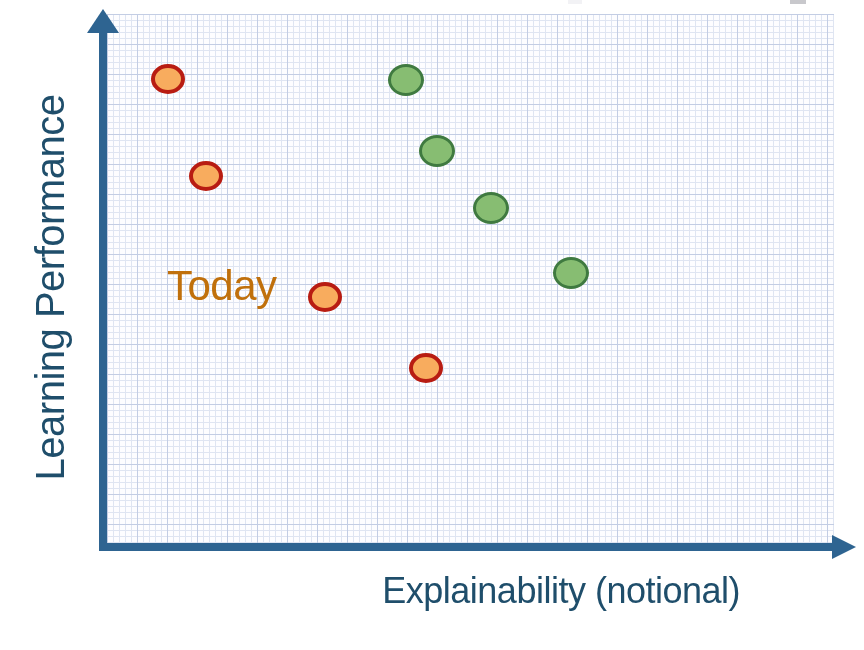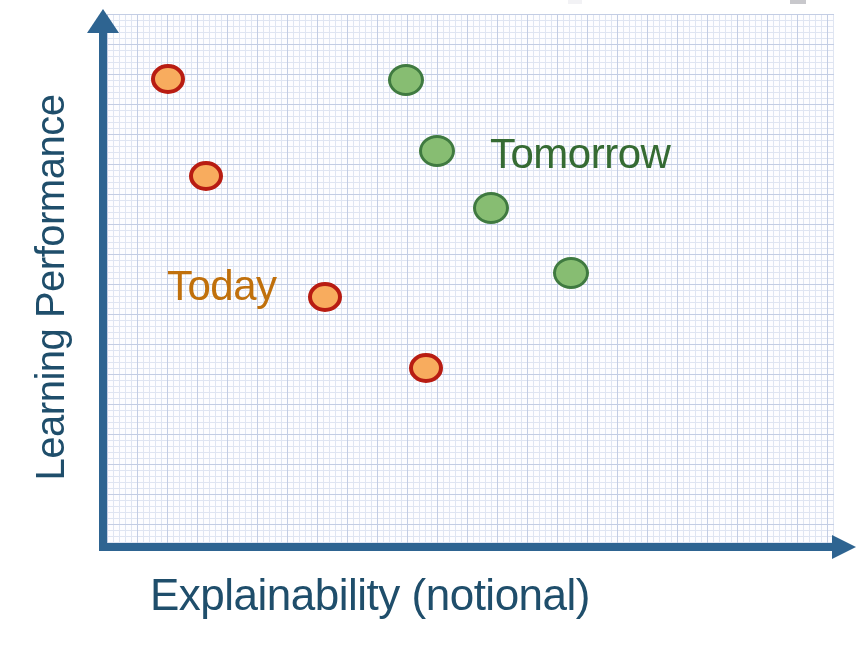--- a/index.html
+++ b/index.html
@@ -92,22 +92,22 @@
     font-size: 40px;
     color: #1f4e6b;
     letter-spacing: -0.5px;
     white-space: nowrap;
   }
   #x-axis-title {
     position: absolute;
     left: 0;
     top: 570px;
     width: 740px;
-    text-align: center;
-    font-size: 44px;
+    text-align: right;
+    font-size: 36px;
     color: #1f4e6b;
     letter-spacing: -0.5px;
     white-space: nowrap;
   }
 
   
   .marker {
     position: absolute;
     border-radius: 50%;
     box-sizing: border-box;
@@ -170,18 +170,17 @@
   <div class="marker today" style="left:189px;top:161px;width:34px;height:30px;"></div>
   <div class="marker today" style="left:308px;top:282px;width:34px;height:30px;"></div>
   <div class="marker today" style="left:409px;top:353px;width:34px;height:30px;"></div>
 
   <div class="marker tomorrow" style="left:388px;top:64px;width:36px;height:32px;"></div>
   <div class="marker tomorrow" style="left:419px;top:135px;width:36px;height:32px;"></div>
   <div class="marker tomorrow" style="left:473px;top:192px;width:36px;height:32px;"></div>
   <div class="marker tomorrow" style="left:553px;top:257px;width:36px;height:32px;"></div>
 
   <div class="group-label" id="label-today">Today</div>
-  <div class="group-label" id="label-tomorrow">Tomorrow</div>
 
   <div id="y-axis-title">Learning Performance</div>
   <div id="x-axis-title">Explainability (notional)</div>
 
 </div>
 
 </body></html>

